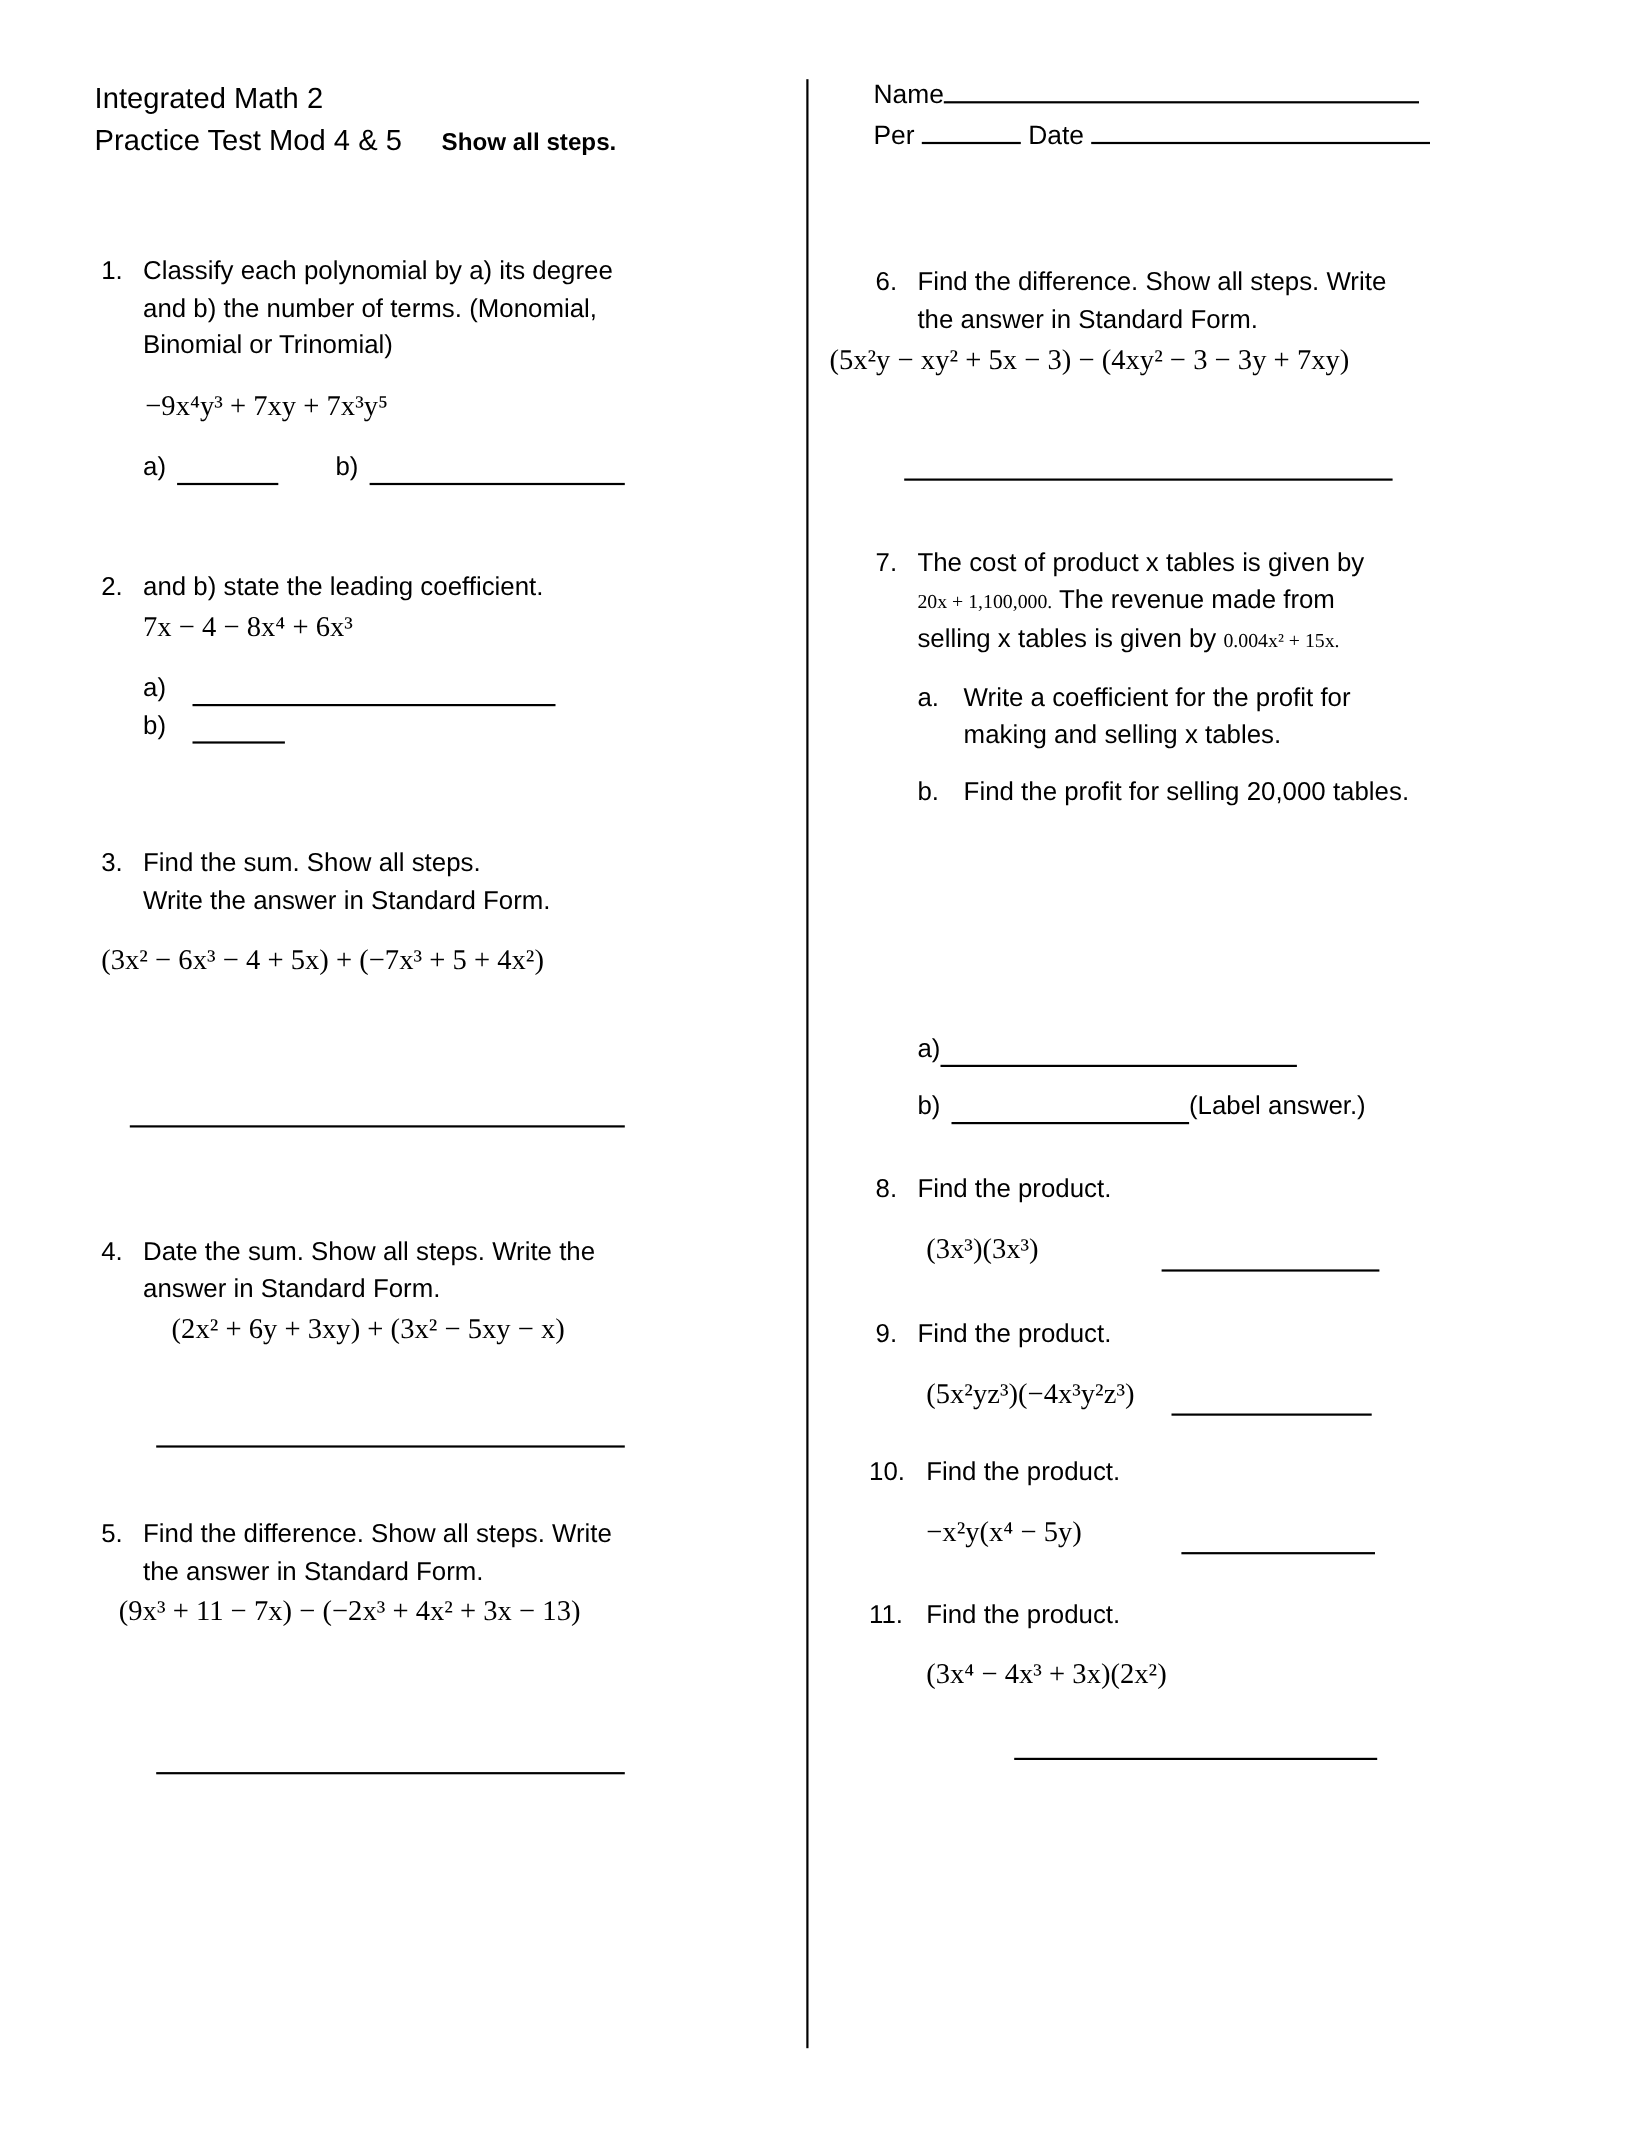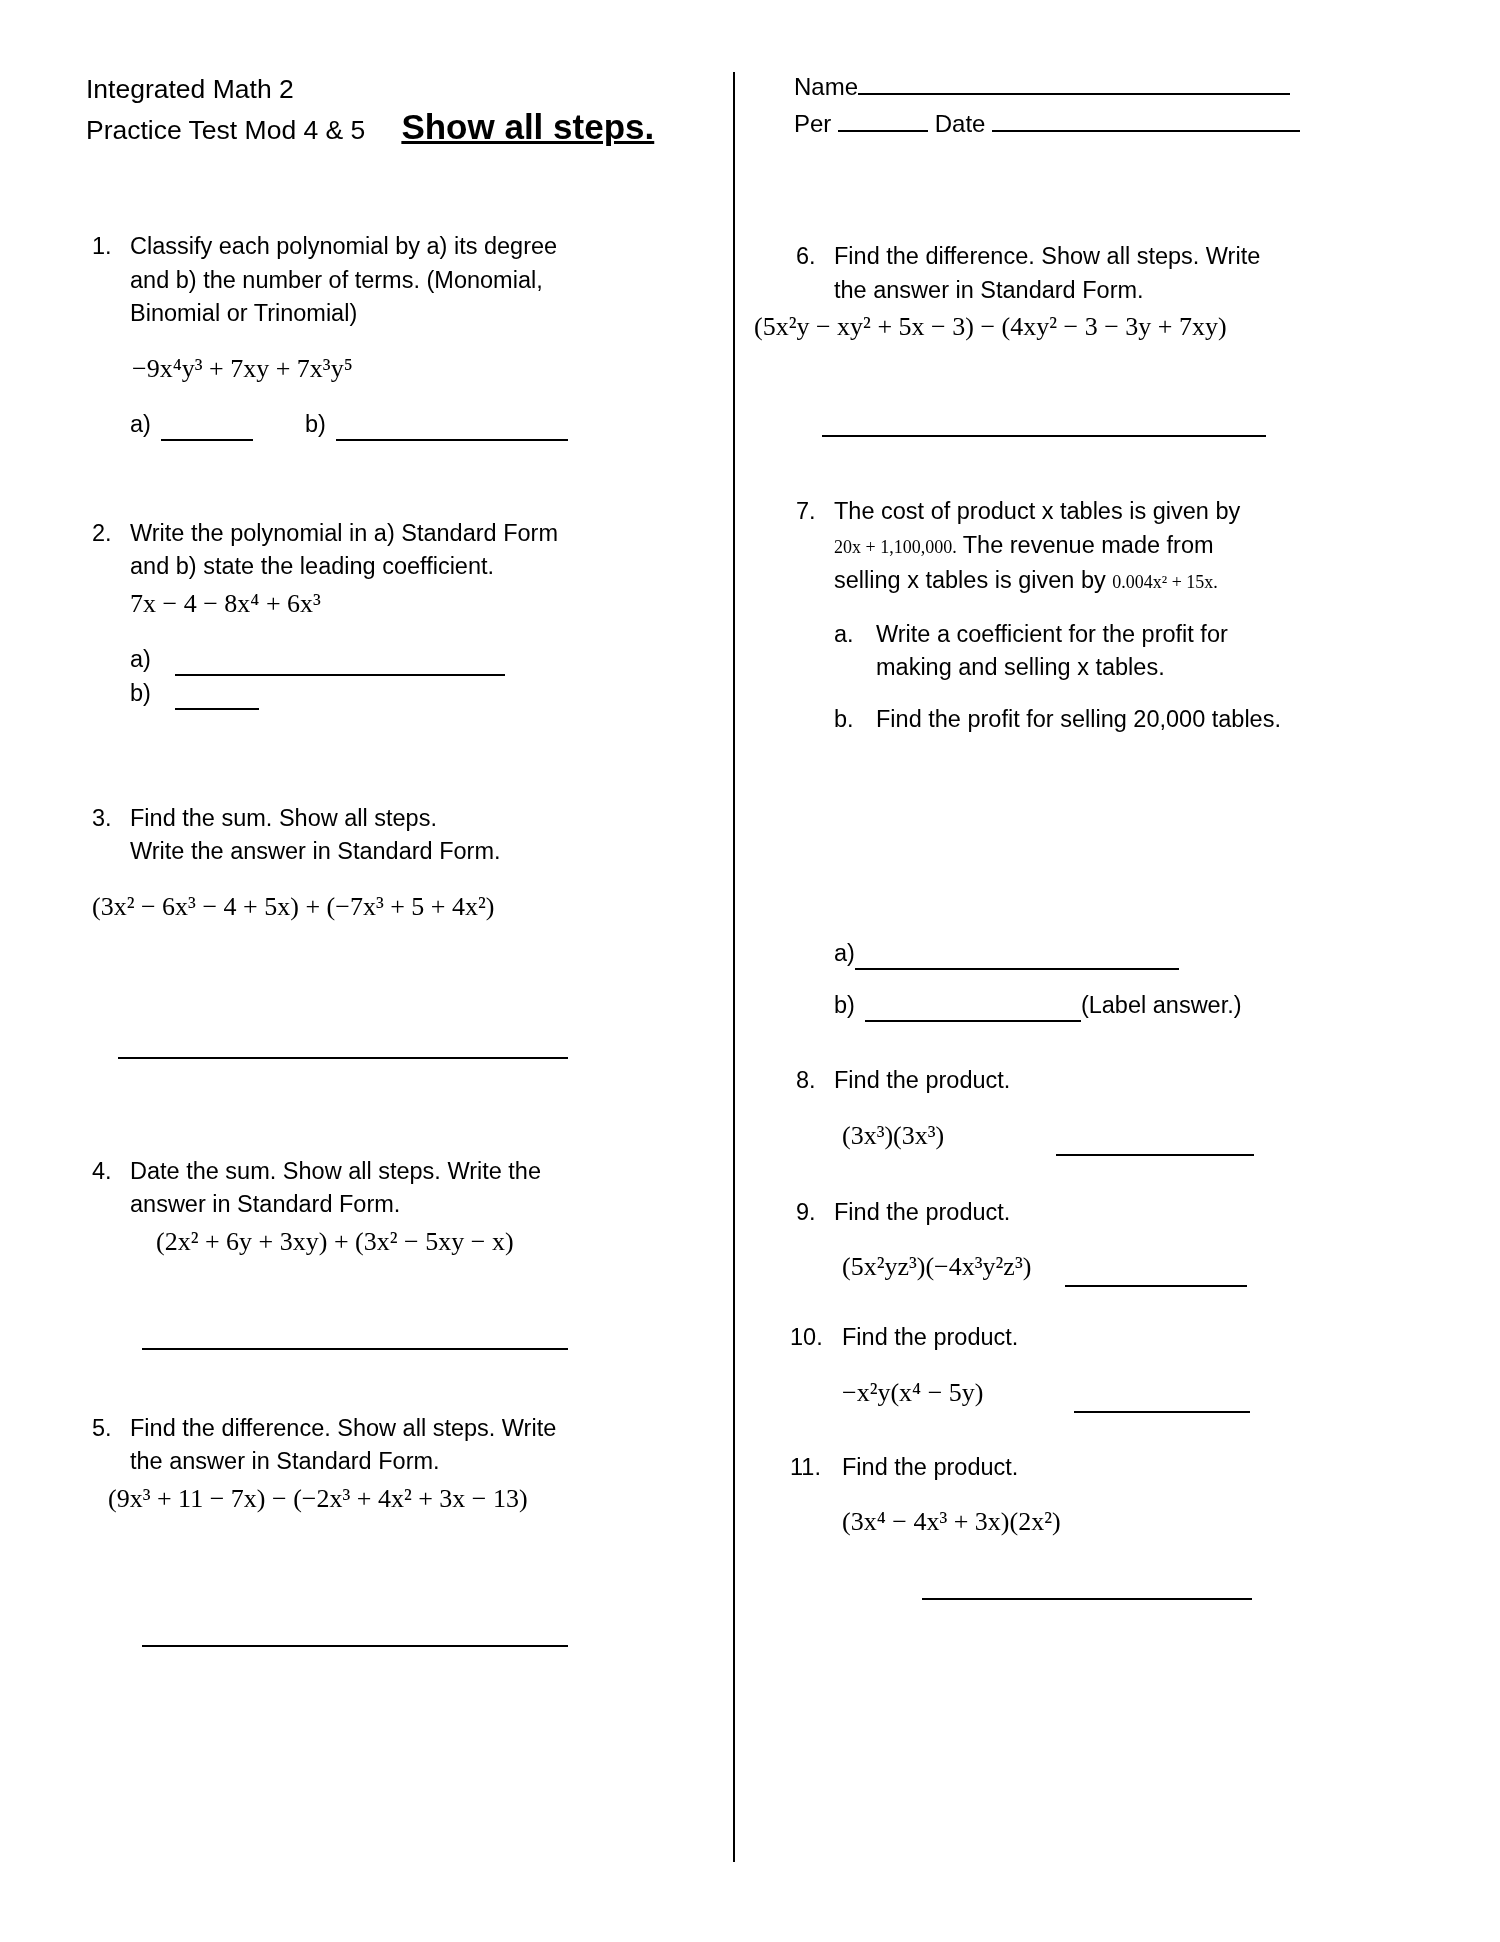--- a/index.html
+++ b/index.html
@@ -42,23 +42,22 @@
   }
   .hdr-line2 {
     font-size: 26.5px;
     line-height: 38px;
     white-space: nowrap;
     display: flex;
     align-items: baseline;
   }
   .hdr-showsteps {
     font-weight: bold;
-    text-decoration: underline;
     margin-left: 36px;
-    font-size: 35px;
+    font-size: 22px;
   }
   .hdr-right {
     position: absolute;
     left: 778px;
     top: 68px;
     width: 660px;
     margin-left: 16px;
   }
   .hdr-name-row, .hdr-per-row {
     font-size: 24px;
@@ -219,21 +218,20 @@
         <span class="blank-line" style="width:232px"></span>
       </div>
     </div>
 
     <div style="height:76px"></div>
 
     <div class="q">
       <div class="q-row">
         <div class="q-num">2.</div>
         <div class="q-body">
-          <div class="q-text">Write the polynomial in a) Standard Form</div>
           <div class="q-text">and b) state the leading coefficient.</div>
           <div class="math">7x − 4 − 8x⁴ + 6x³</div>
         </div>
       </div>
       <div class="spacer-sm"></div>
       <div class="ans-row" style="padding-left:44px">
         <span class="ans-label">a)</span>
         <span class="blank-line" style="width:330px; margin-left:14px;"></span>
       </div>
       <div class="ans-row" style="padding-left:44px">

